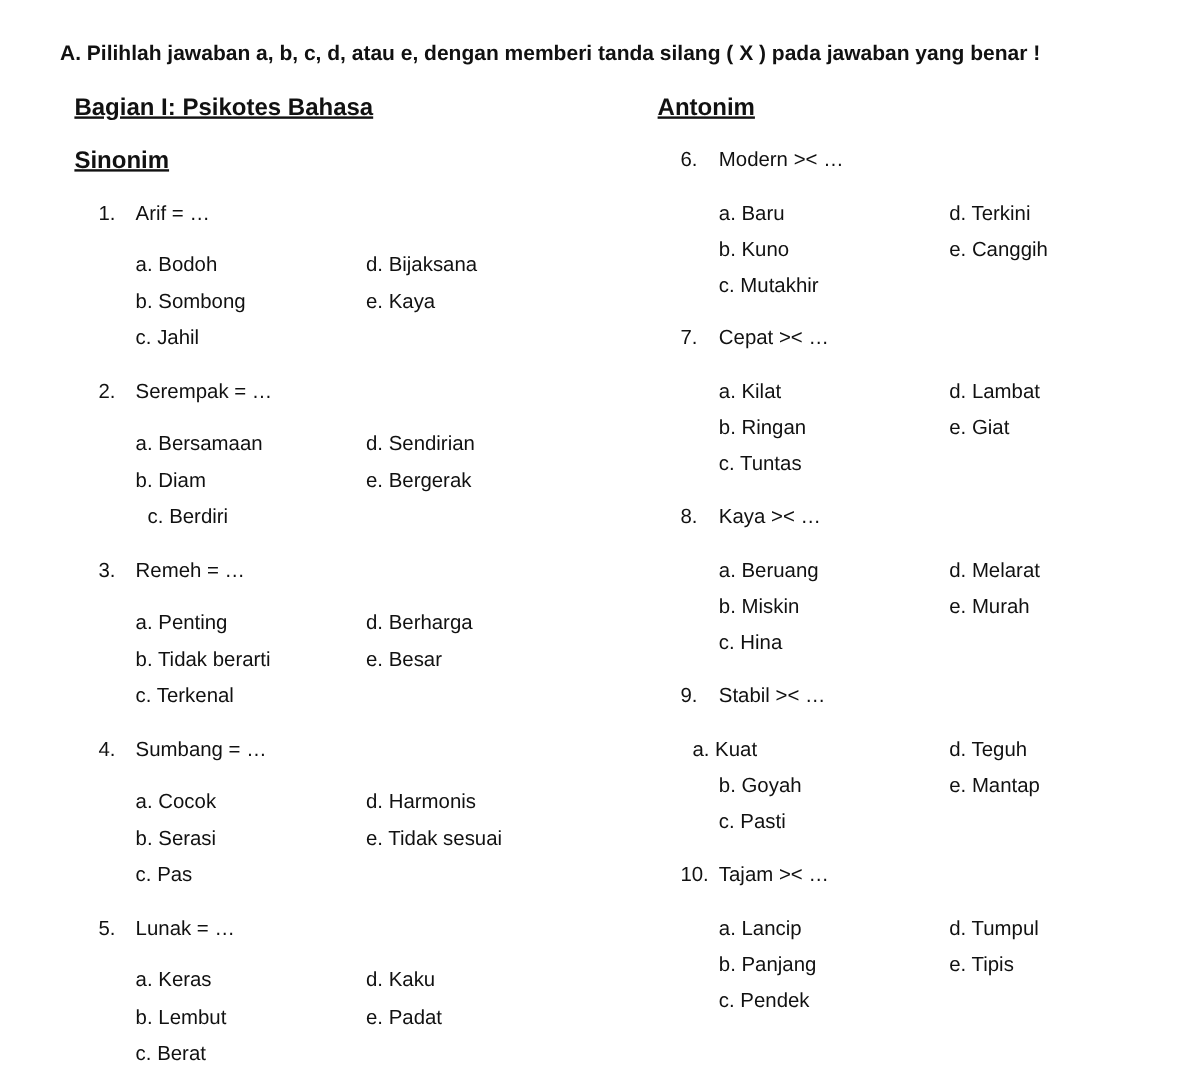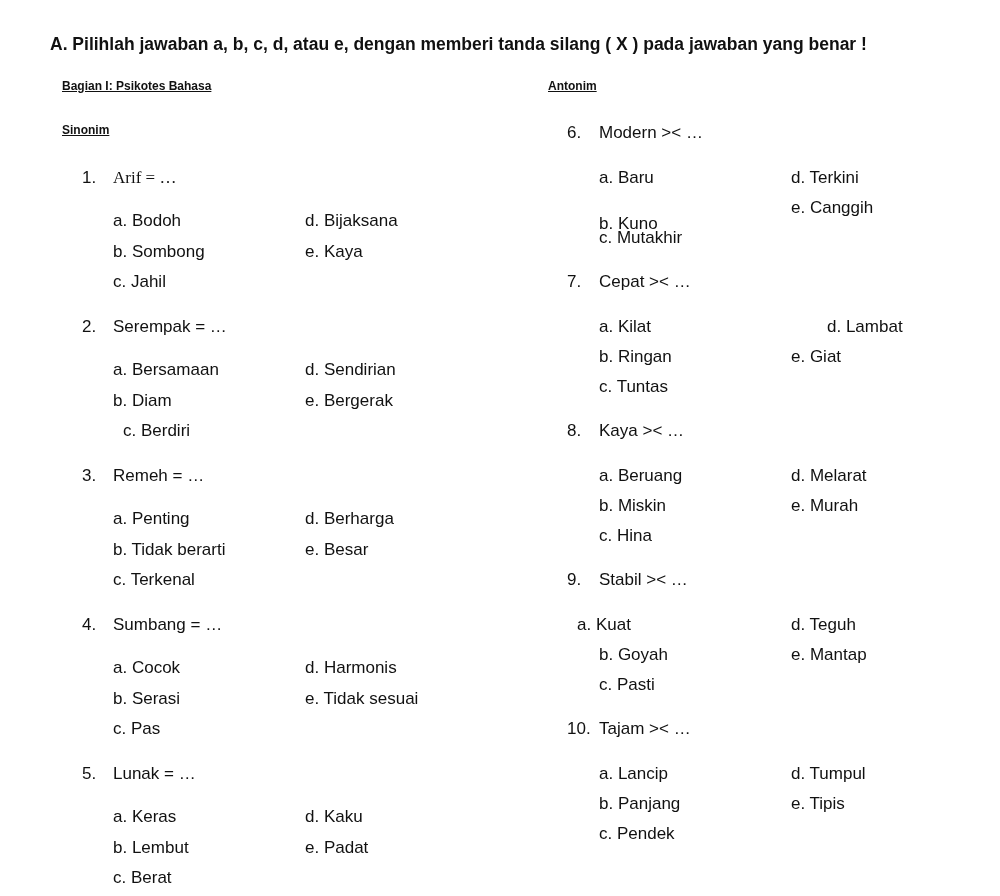--- a/index.html
+++ b/index.html
@@ -1,32 +1,32 @@
 <!DOCTYPE html>
 <html><head>
 <meta charset="utf-8">
 <style>
   html, body { margin: 0; padding: 0; background: #ffffff; }
   body { width: 1000px; height: 896px; position: relative; overflow: hidden;
          font-family: "Liberation Sans", "DejaVu Sans", sans-serif; color: #111; }
   .t { position: absolute; font-size: 17px; white-space: nowrap; line-height: 1; }
   .title { font-weight: bold; font-size: 17.5px; }
-  .heading { font-weight: bold; text-decoration: underline; font-size: 12px; }
+  .heading { font-weight: bold; text-decoration: underline; font-size: 20px; }
 </style>
 </head>
 <body>
 
 <div class="t title" style="left:50px; top:36px;">A. Pilihlah jawaban a, b, c, d, atau e, dengan memberi tanda silang ( X ) pada jawaban yang benar !</div>
 <div class="t heading" style="left:62px; top:80px;">Bagian I: Psikotes Bahasa</div>
 <div class="t heading" style="left:548px; top:80px;">Antonim</div>
 <div class="t heading" style="left:62px; top:124px;">Sinonim</div>
 
 <div id="sinonim-block">
     <div class="t " style="left: 82px; top: 169px;">1.</div>
-    <div class="t " style="left: 113px; top: 169px; font-family: Liberation Serif, serif;">Arif = …</div>
+    <div class="t " style="left: 113px; top: 169px;">Arif = …</div>
     <div class="t " style="left: 113px; top: 212px;">a. Bodoh</div>
     <div class="t " style="left: 113px; top: 243px;">b. Sombong</div>
     <div class="t " style="left: 113px; top: 273px;">c. Jahil</div>
     <div class="t " style="left: 305px; top: 212px;">d. Bijaksana</div>
     <div class="t " style="left: 305px; top: 243px;">e. Kaya</div>
     <div class="t " style="left: 82px; top: 318px;">2.</div>
     <div class="t " style="left: 113px; top: 318px;">Serempak = …</div>
     <div class="t " style="left: 113px; top: 361px;">a. Bersamaan</div>
     <div class="t " style="left: 113px; top: 392px;">b. Diam</div>
     <div class="t " style="left: 123px; top: 422px;">c. Berdiri</div>
@@ -51,30 +51,30 @@
     <div class="t " style="left: 113px; top: 808px;">a. Keras</div>
     <div class="t " style="left: 113px; top: 839px;">b. Lembut</div>
     <div class="t " style="left: 113px; top: 869px;">c. Berat</div>
     <div class="t " style="left: 305px; top: 808px;">d. Kaku</div>
     <div class="t " style="left: 305px; top: 839px;">e. Padat</div>
   </div>
 <div id="antonim-block">
     <div class="t " style="left: 567px; top: 124px;">6.</div>
     <div class="t " style="left: 599px; top: 124px;">Modern &gt;&lt; …</div>
     <div class="t " style="left: 599px; top: 169px;">a. Baru</div>
-    <div class="t " style="left: 599px; top: 215px;">b. Kuno</div>
+    <div class="t " style="left: 599px; top: 199px;">b. Kuno</div>
     <div class="t " style="left: 599px; top: 229px;">c. Mutakhir</div>
     <div class="t " style="left: 791px; top: 169px;">d. Terkini</div>
     <div class="t " style="left: 791px; top: 199px;">e. Canggih</div>
     <div class="t " style="left: 567px; top: 273px;">7.</div>
     <div class="t " style="left: 599px; top: 273px;">Cepat &gt;&lt; …</div>
     <div class="t " style="left: 599px; top: 318px;">a. Kilat</div>
     <div class="t " style="left: 599px; top: 348px;">b. Ringan</div>
     <div class="t " style="left: 599px; top: 378px;">c. Tuntas</div>
-    <div class="t " style="left: 827px; top: 318px;">d. Lambat</div>
+    <div class="t " style="left: 791px; top: 318px;">d. Lambat</div>
     <div class="t " style="left: 791px; top: 348px;">e. Giat</div>
     <div class="t " style="left: 567px; top: 422px;">8.</div>
     <div class="t " style="left: 599px; top: 422px;">Kaya &gt;&lt; …</div>
     <div class="t " style="left: 599px; top: 467px;">a. Beruang</div>
     <div class="t " style="left: 599px; top: 497px;">b. Miskin</div>
     <div class="t " style="left: 599px; top: 527px;">c. Hina</div>
     <div class="t " style="left: 791px; top: 467px;">d. Melarat</div>
     <div class="t " style="left: 791px; top: 497px;">e. Murah</div>
     <div class="t " style="left: 567px; top: 571px;">9.</div>
     <div class="t " style="left: 599px; top: 571px;">Stabil &gt;&lt; …</div>

